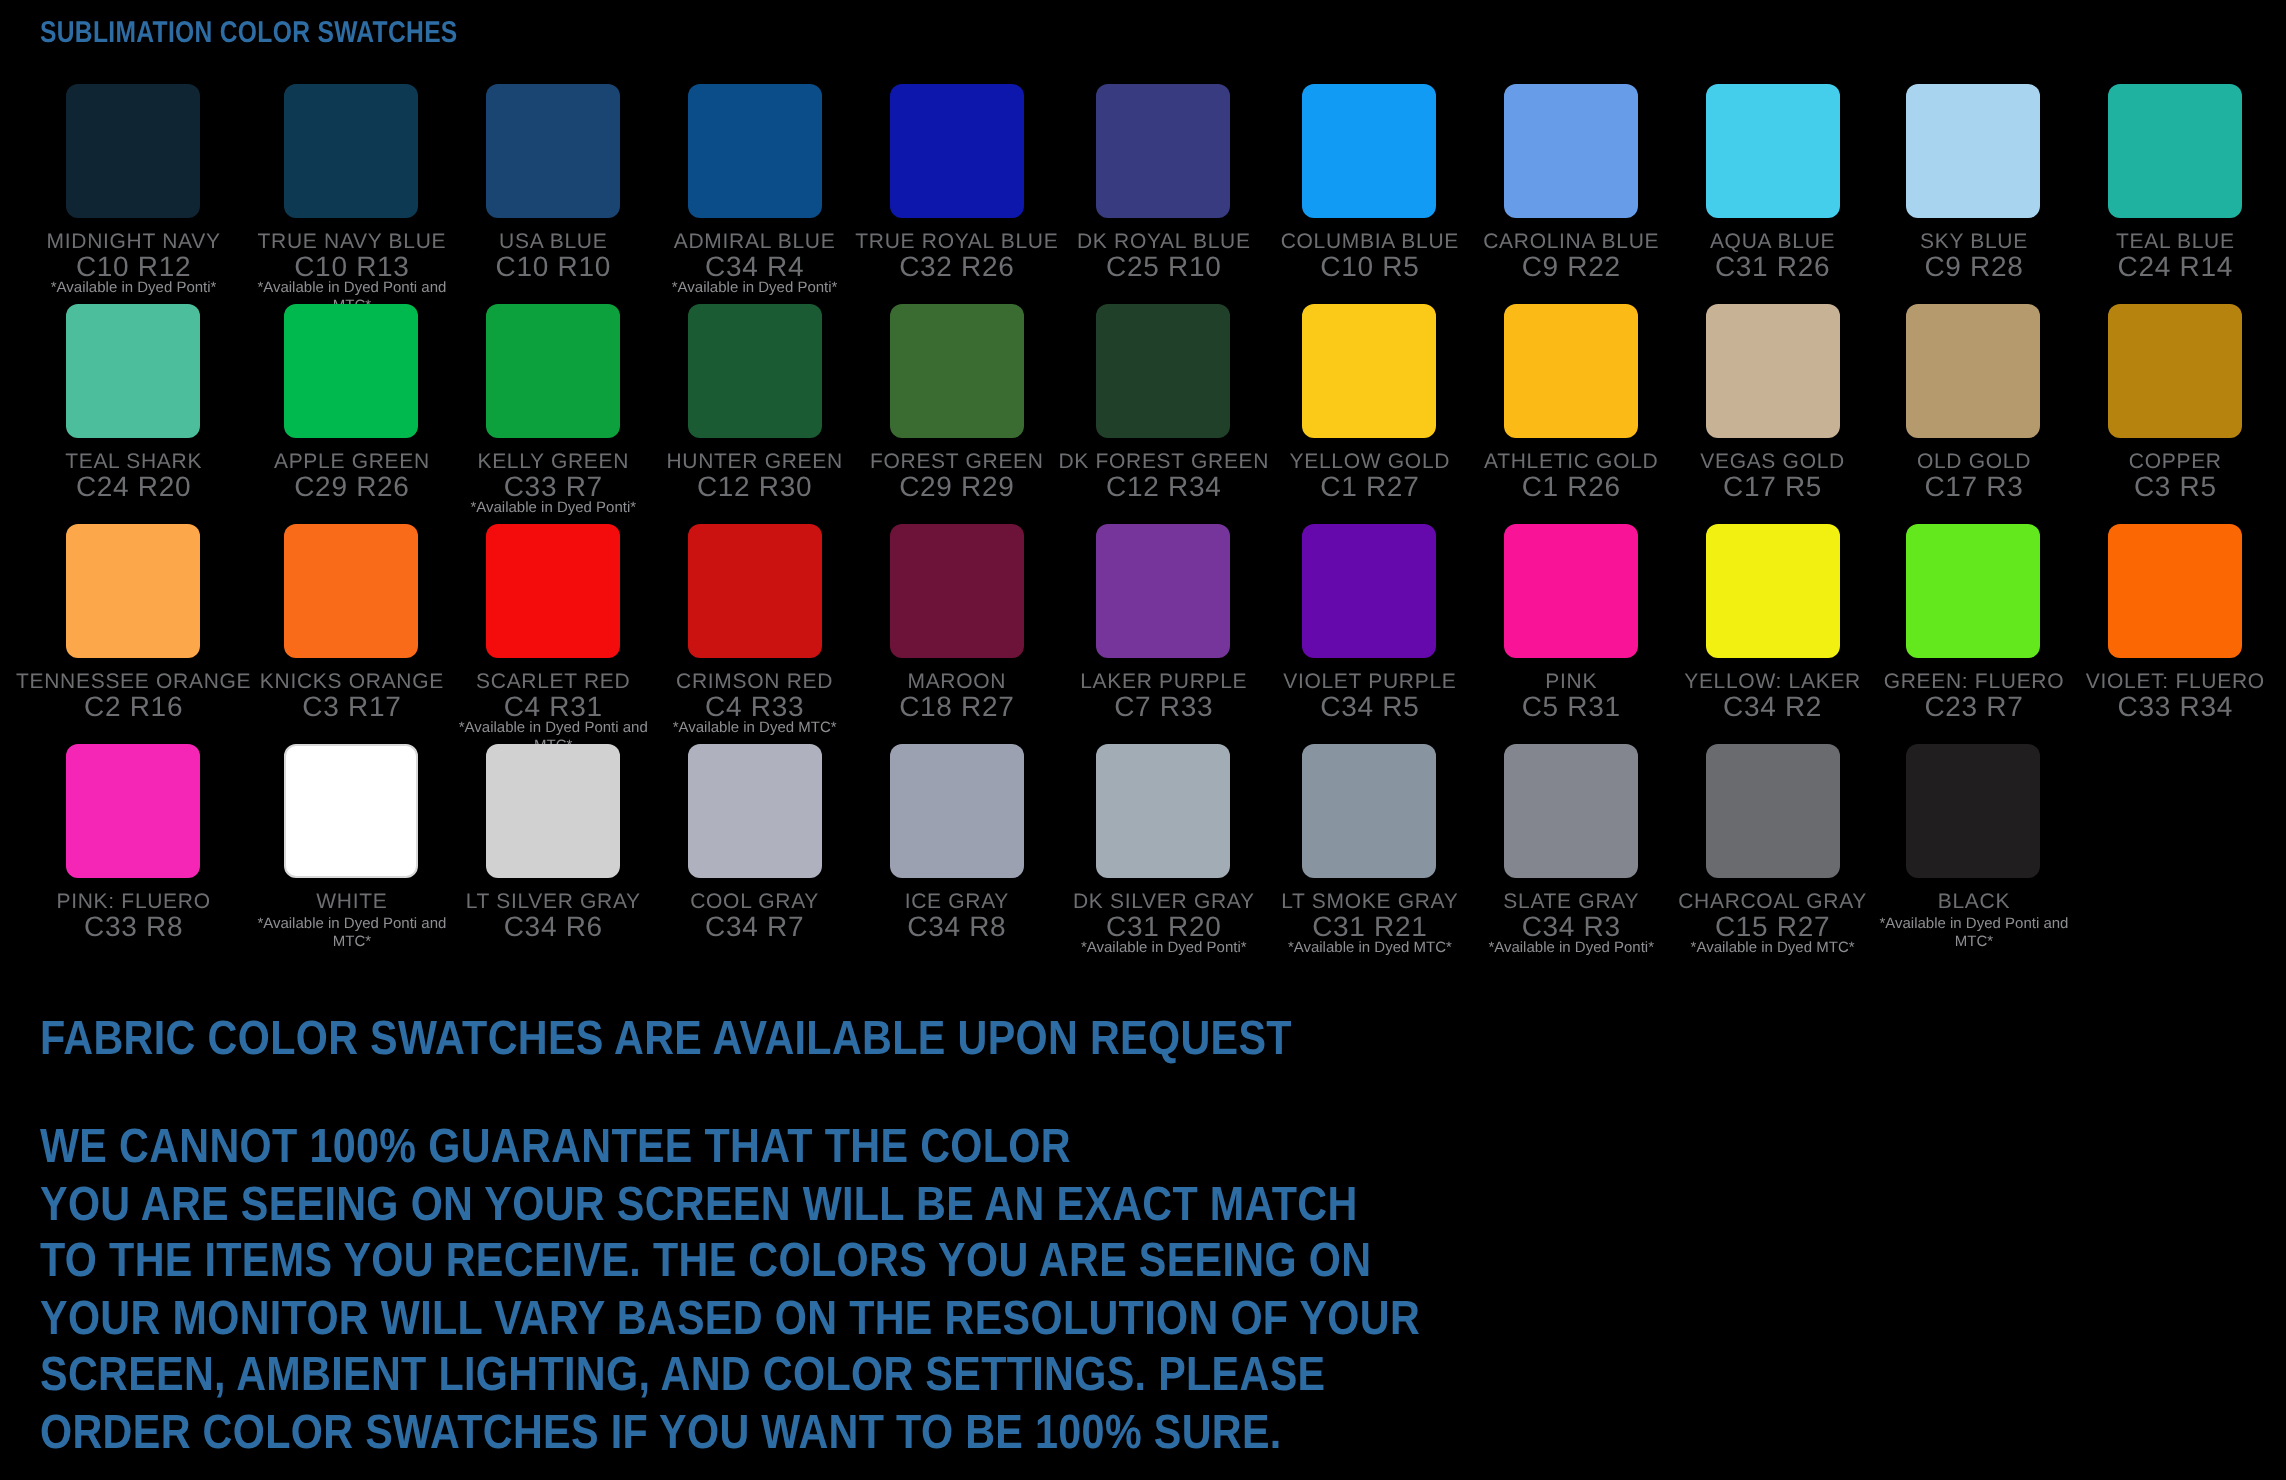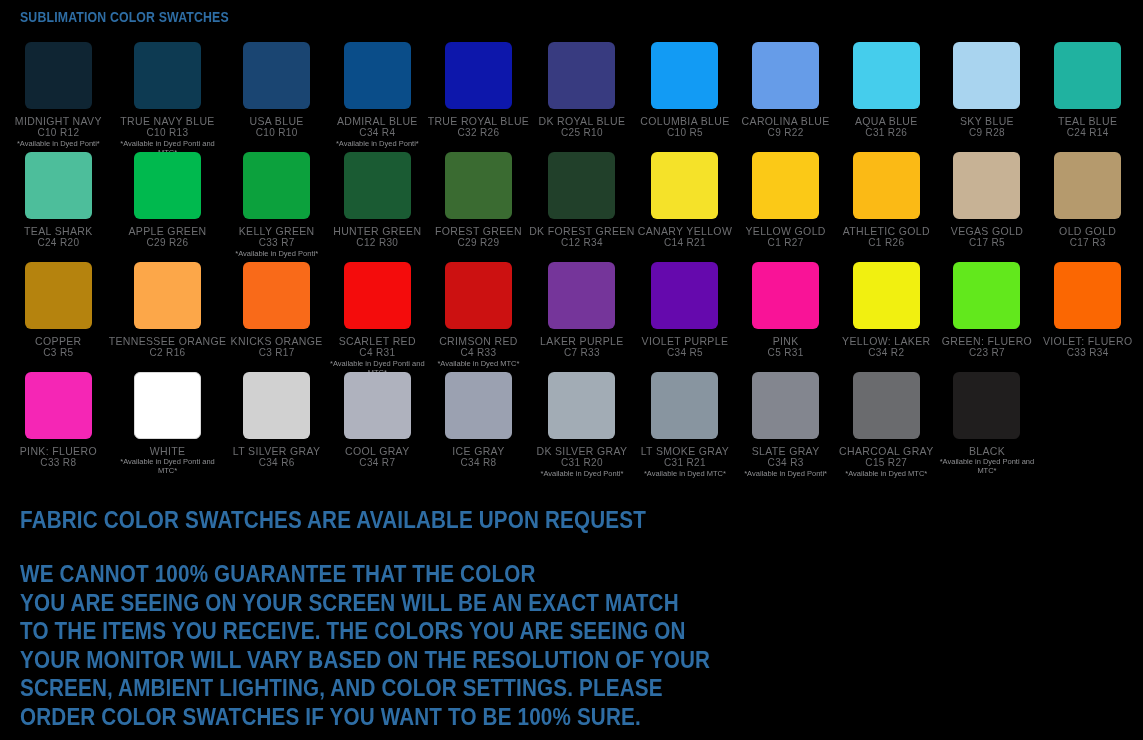--- a/index.html
+++ b/index.html
@@ -68,21 +68,21 @@
   .cname {
     margin-top: 6px;
     font-size: 10.5px;
     line-height: 12px;
     letter-spacing: 0.35px;
     color: #6d6e71;
     text-align: center;
     white-space: nowrap;
   }
   .ccode {
-    font-size: 10px;
+    font-size: 14px;
     line-height: 12px;
     letter-spacing: 0.35px;
     color: #6d6e71;
     text-align: center;
     white-space: nowrap;
   }
   .cnote {
     margin-top: 1px;
     font-size: 7.5px;
     line-height: 8.6px;
@@ -209,25 +209,20 @@
         <div class="chip" style="background: rgb(58, 107, 49);"></div>
         <div class="cname">FOREST GREEN</div>
         <div class="ccode">C29 R29</div>
       </div>
       <div class="cell">
         <div class="chip" style="background: rgb(33, 64, 42);"></div>
         <div class="cname">DK FOREST GREEN</div>
         <div class="ccode">C12 R34</div>
       </div>
       <div class="cell">
-        <div class="chip" style="background: rgb(245, 226, 41);"></div>
-        <div class="cname">CANARY YELLOW</div>
-        <div class="ccode">C14 R21</div>
-      </div>
-      <div class="cell">
         <div class="chip" style="background: rgb(251, 201, 23);"></div>
         <div class="cname">YELLOW GOLD</div>
         <div class="ccode">C1 R27</div>
       </div>
       <div class="cell">
         <div class="chip" style="background: rgb(251, 186, 21);"></div>
         <div class="cname">ATHLETIC GOLD</div>
         <div class="ccode">C1 R26</div>
       </div>
       <div class="cell">
@@ -259,20 +254,25 @@
         <div class="chip" style="background: rgb(244, 12, 12);"></div>
         <div class="cname">SCARLET RED</div>
         <div class="ccode">C4 R31</div>
         <div class="cnote">*Available in Dyed Ponti and MTC*</div>
       </div>
       <div class="cell">
         <div class="chip" style="background: rgb(204, 17, 17);"></div>
         <div class="cname">CRIMSON RED</div>
         <div class="ccode">C4 R33</div>
         <div class="cnote">*Available in Dyed MTC*</div>
+      </div>
+      <div class="cell">
+        <div class="chip" style="background: rgb(109, 18, 56);"></div>
+        <div class="cname">MAROON</div>
+        <div class="ccode">C18 R27</div>
       </div>
       <div class="cell">
         <div class="chip" style="background: rgb(117, 53, 154);"></div>
         <div class="cname">LAKER PURPLE</div>
         <div class="ccode">C7 R33</div>
       </div>
       <div class="cell">
         <div class="chip" style="background: rgb(101, 9, 173);"></div>
         <div class="cname">VIOLET PURPLE</div>
         <div class="ccode">C34 R5</div>

